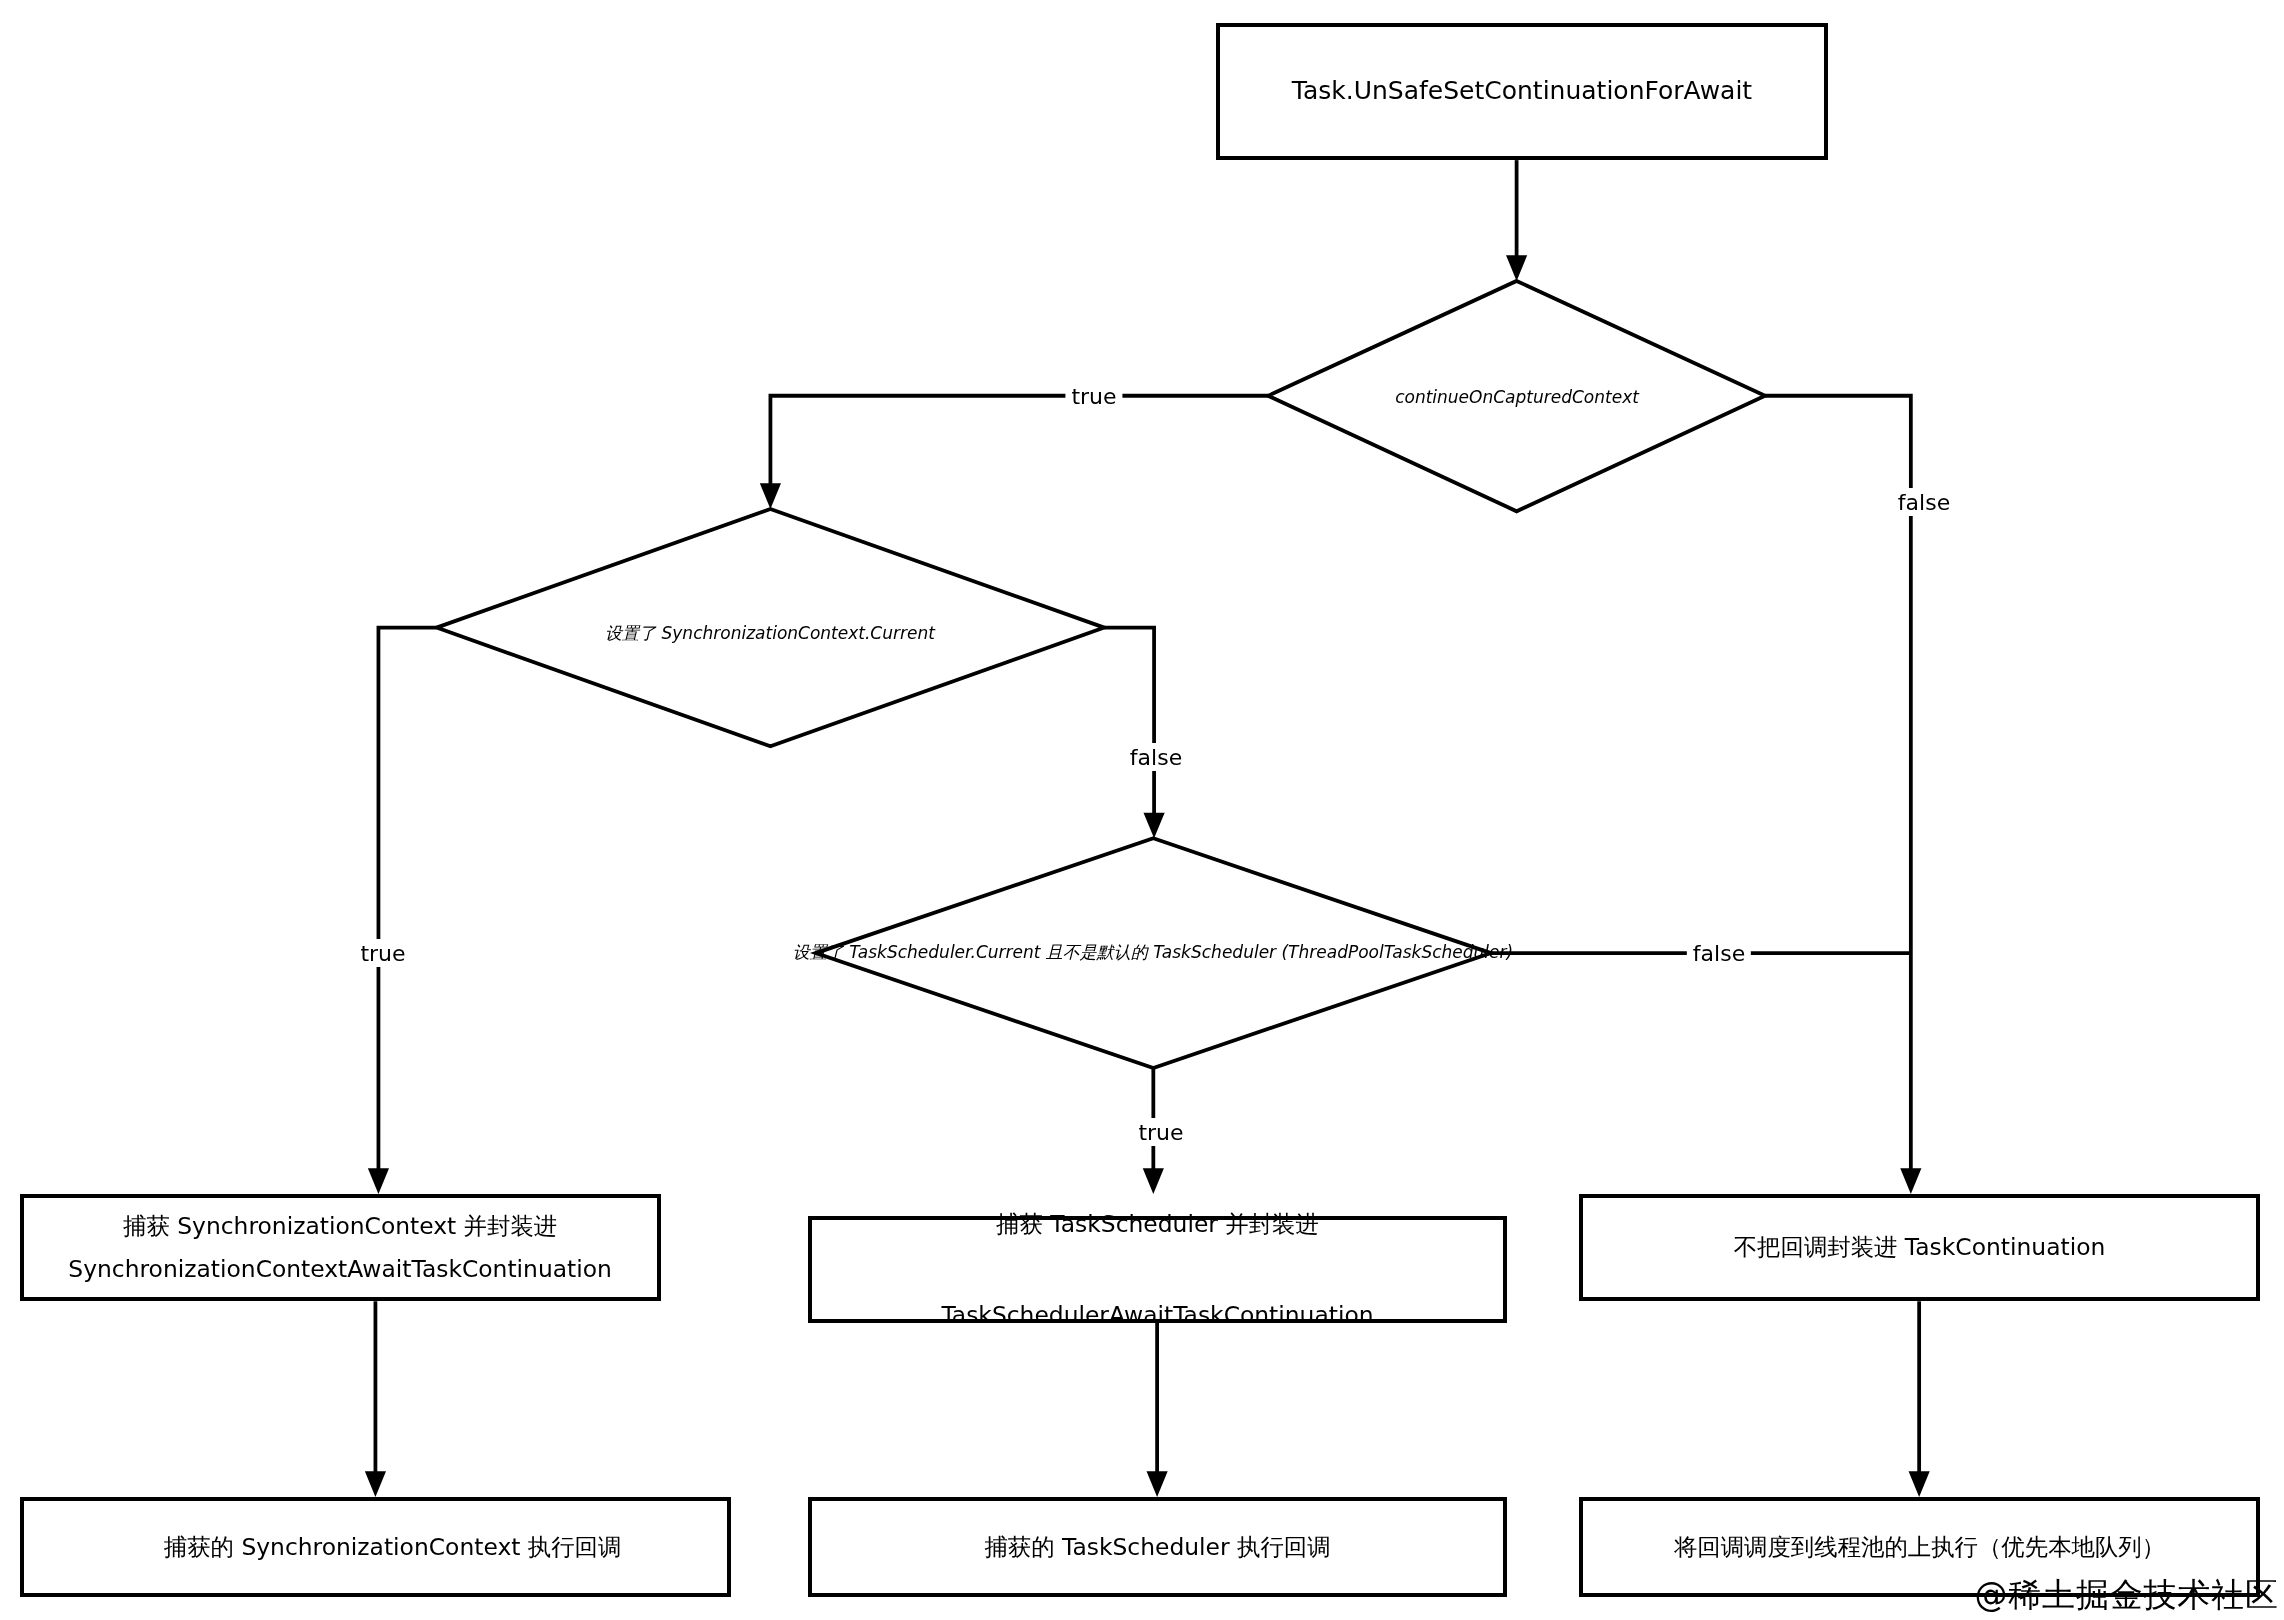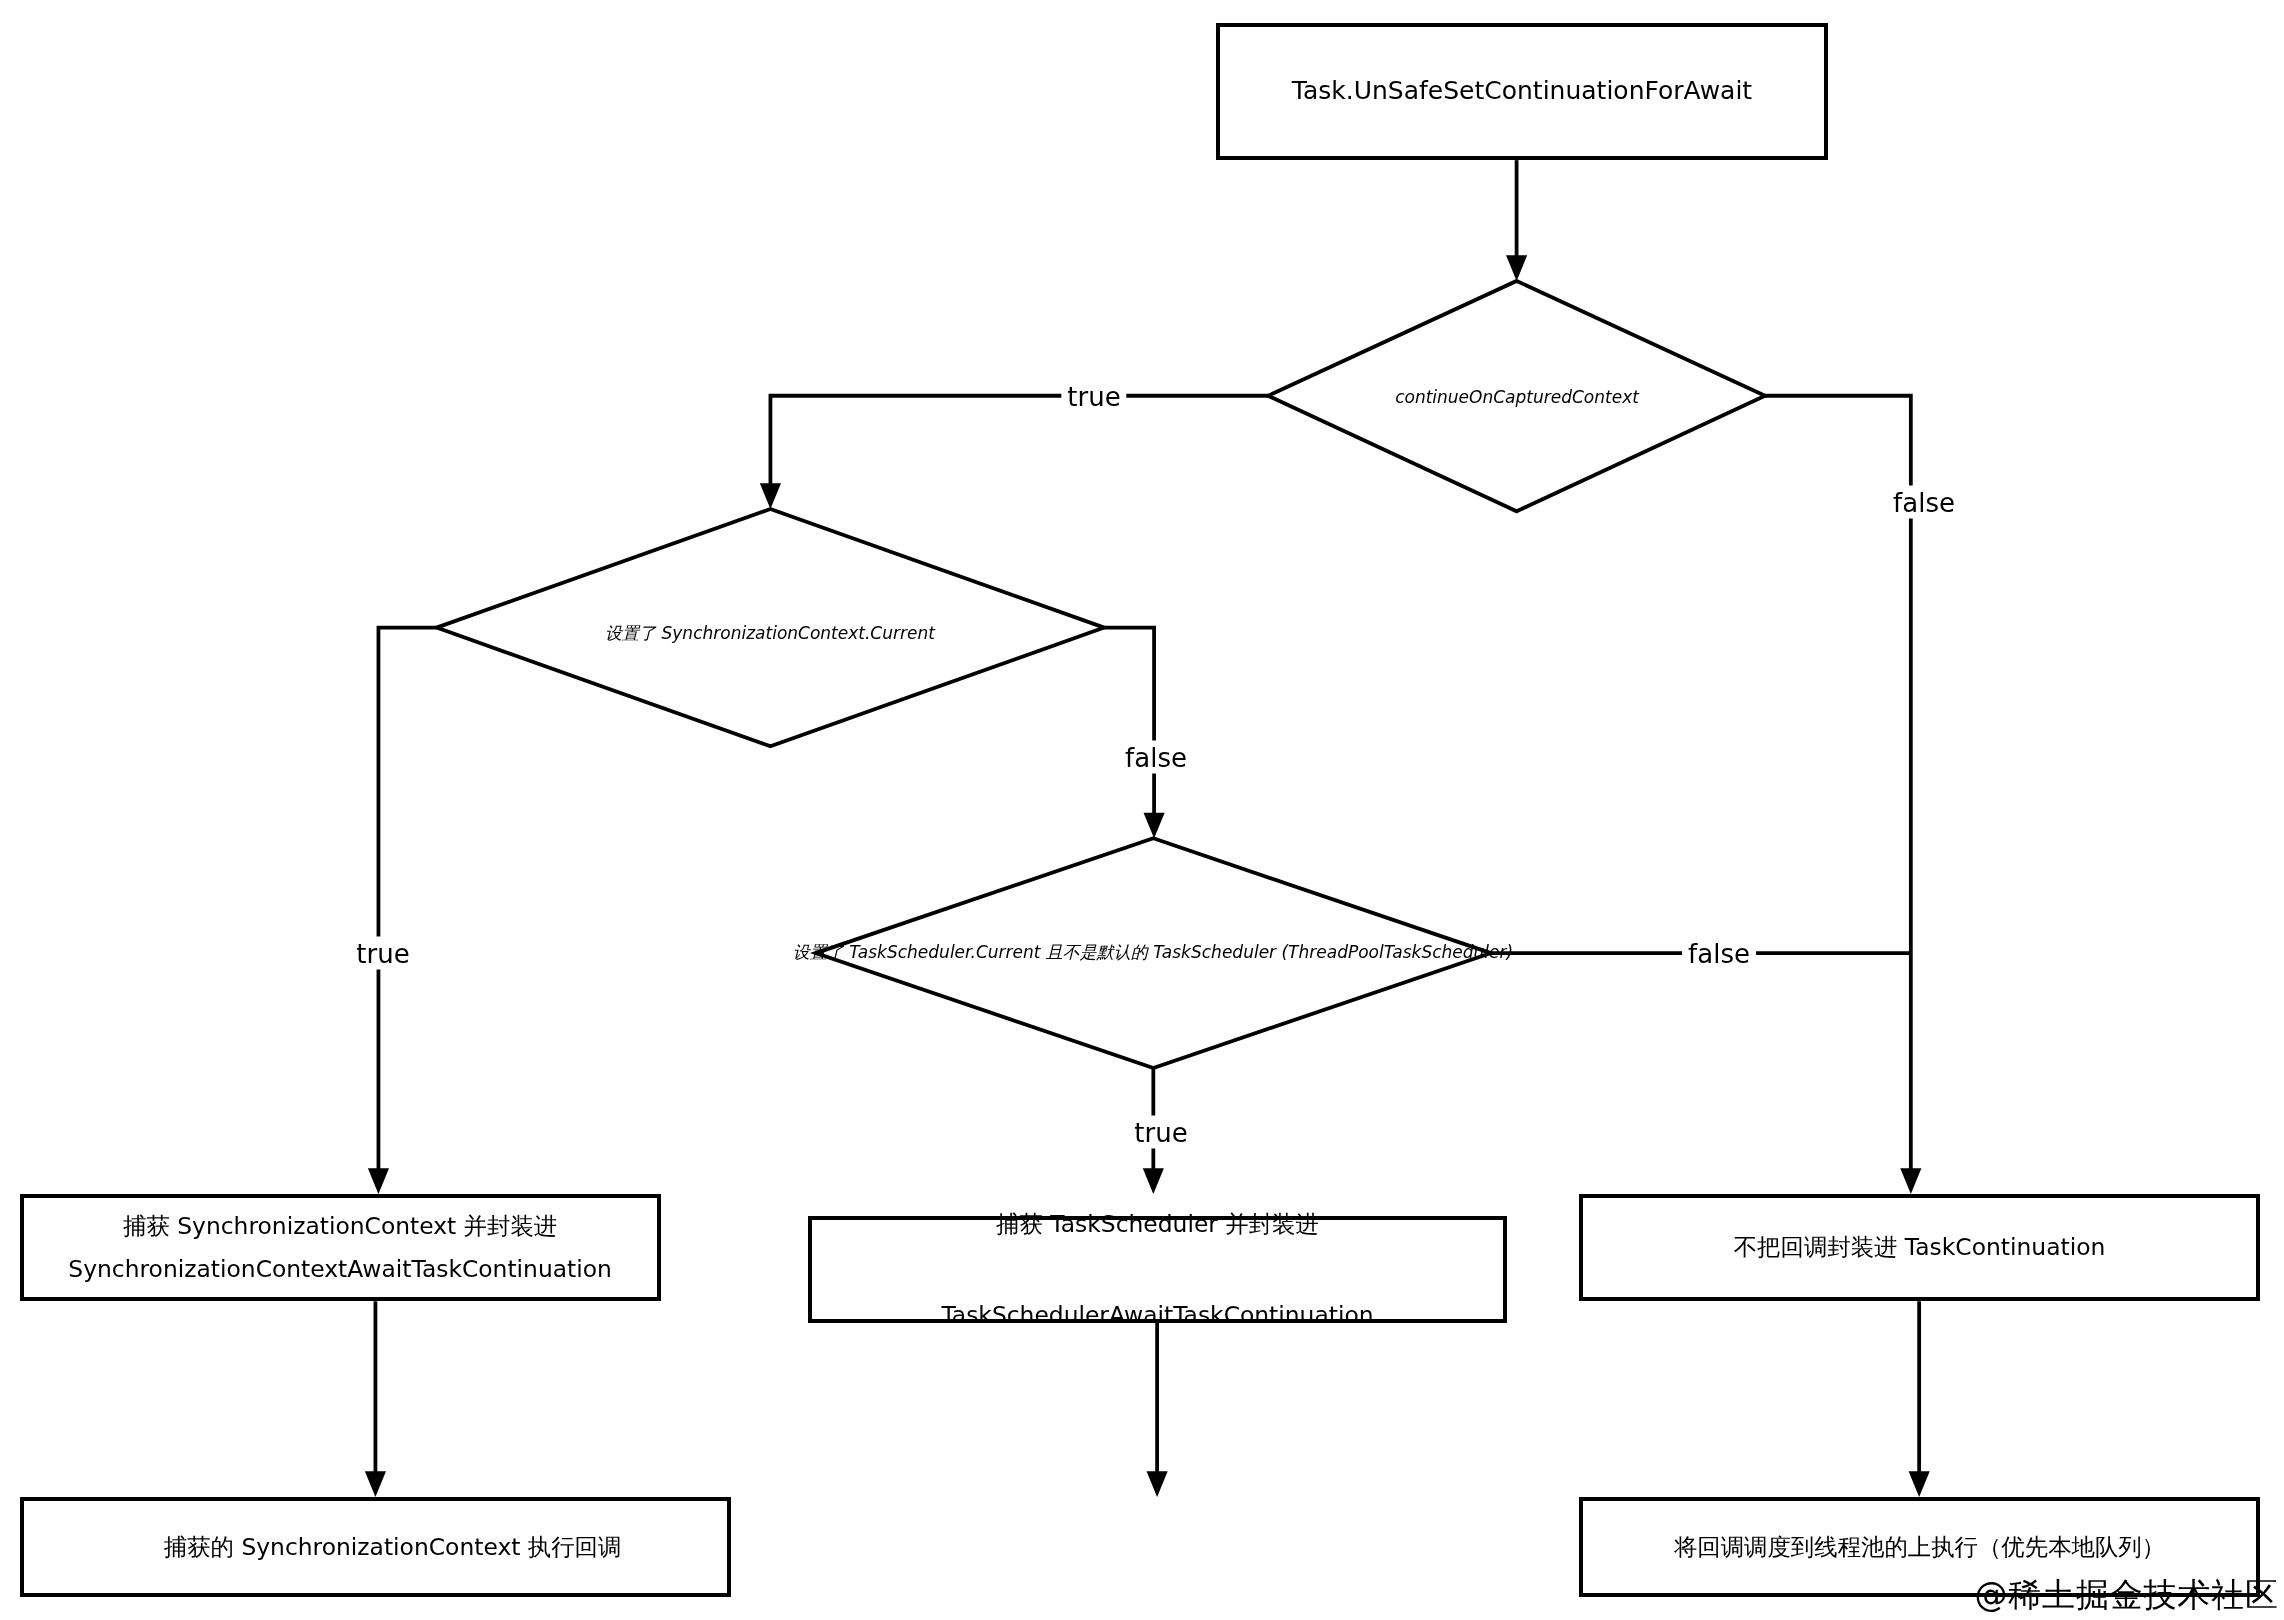--- a/index.html
+++ b/index.html
@@ -41,21 +41,21 @@
     font-size: 17px;
     line-height: 1.6;
     white-space: nowrap;
     font-style: italic;
   }
   .edge-label {
     position: absolute;
     transform: translate(-50%, -50%);
     background: #ffffff;
     padding: 1.5px 6px;
-    font-size: 26px;
+    font-size: 22px;
     white-space: nowrap;
   }
   .watermark {
     position: absolute;
     right: 5.3px;
     bottom: 2.3px;
     font-size: 33px;
     color: #000000;
     letter-spacing: 0.8px;
   }
@@ -141,20 +141,23 @@
   </div>
 
   <div class="node-box box-text" style="left:1579px; top:1194px; width:681px; height:107px;">
     <span class="line">不把回调封装进 TaskContinuation</span>
   </div>
 
   <div class="node-box box-text" style="left:19.6px; top:1497px; width:711px; height:100px;padding-left:35px;">
     <span class="line">捕获的 SynchronizationContext 执行回调</span>
   </div>
 
+  <div class="node-box box-text" style="left:808px; top:1497px; width:699px; height:100px;">
+    <span class="line">捕获的 TaskScheduler 执行回调</span>
+  </div>
 
   <div class="node-box box-text" style="left:1579px; top:1497px; width:681px; height:100px;">
     <span class="line">将回调调度到线程池的上执行（优先本地队列）</span>
   </div>
 
   <div class="watermark">@稀土掘金技术社区</div>
 
 </div>
 
 

